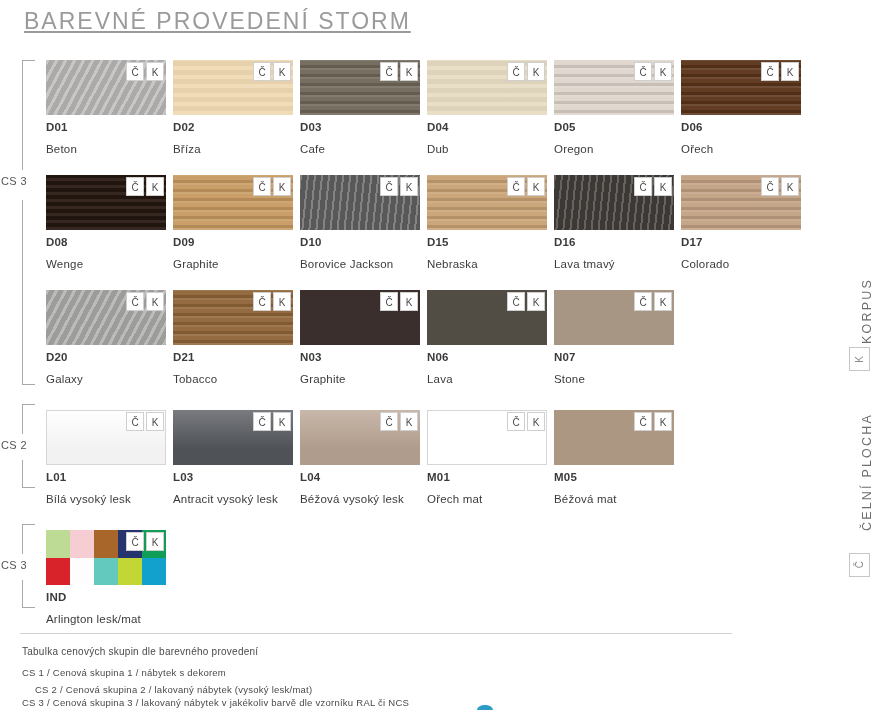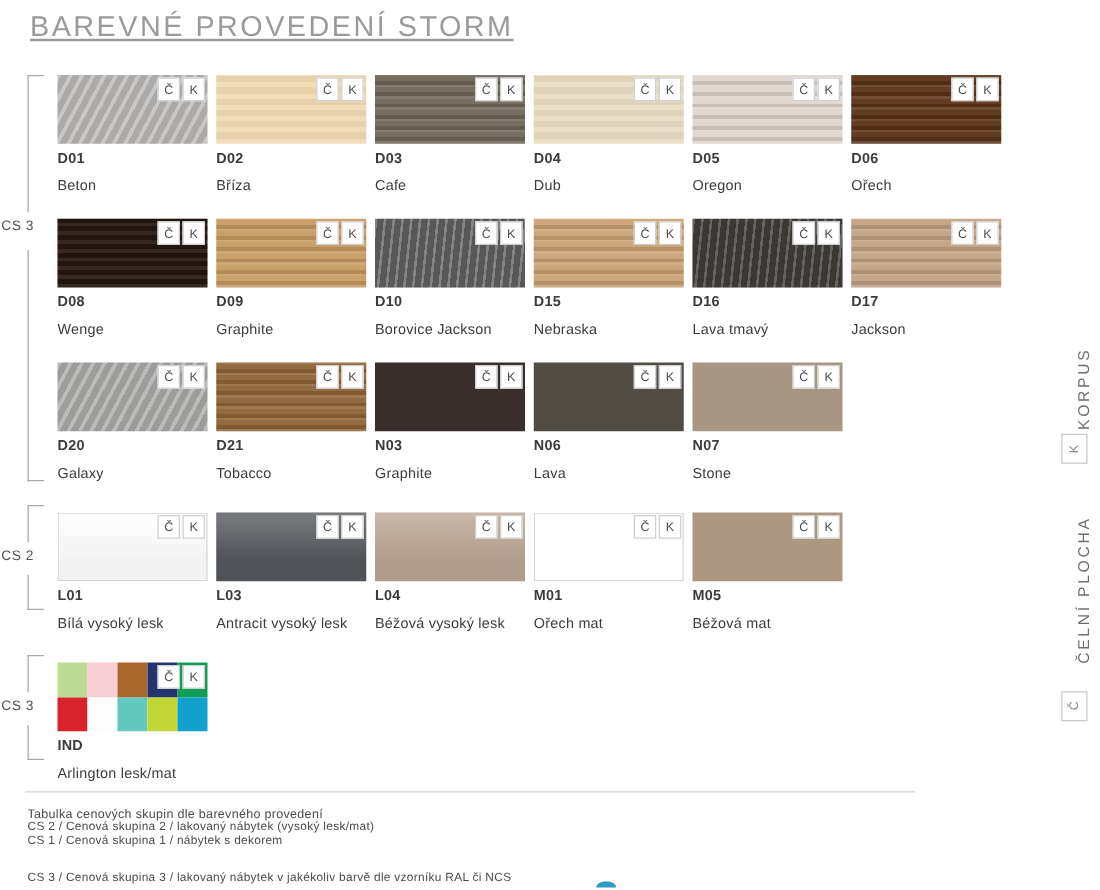--- a/index.html
+++ b/index.html
@@ -145,21 +145,21 @@
   }
   .foot-title{
     position:absolute; left:22px; top:646px;
     font-size:10px; color:#4a4a4a; letter-spacing:.25px;
   }
   .foot-line{
     position:absolute; left:22px;
     font-size:9.5px; color:#4a4a4a; letter-spacing:.25px;
   }
   #footline0{top:667px;}
-  #footline1{top:656px;}
+  #footline1{top:684px;margin-left:13px;}
   #footline2{top:697px;}
 
   #bottom-mark{
     position:absolute;
     left:477px; top:705px;
     width:16px;height:5px;
     border-radius:50% 50% 0 0 / 100% 100% 0 0;
     background:#2e9bc4;
   }
 </style>
@@ -313,21 +313,21 @@
         <div class="name">Lava tmavý</div>
       </div>
       <div class="cell" style="left: 635px;">
         <div class="chip" style="background: repeating-linear-gradient(0deg, rgba(255, 255, 255, 0.13) 0px, rgba(255, 255, 255, 0.13) 2px, rgba(0, 0, 0, 0.1) 2px, rgba(0, 0, 0, 0.1) 5px, rgba(255, 255, 255, 0.05) 5px, rgba(255, 255, 255, 0.05) 9px) rgb(194, 161, 131);">
           <div class="badges">
             <div class="badge">Č</div>
             <div class="badge">K</div>
           </div>
         </div>
         <div class="code">D17</div>
-        <div class="name">Jackson</div>
+        <div class="name">Colorado</div>
       </div>
     </div>
     <div class="row" style="top: 290px;">
       <div class="cell" style="left: 0px;">
         <div class="chip" style="background: repeating-linear-gradient(118deg, rgba(255, 255, 255, 0.22) 0px, rgba(255, 255, 255, 0.22) 3px, rgba(0, 0, 0, 0.07) 3px, rgba(0, 0, 0, 0.07) 8px) rgb(168, 168, 166);">
           <div class="badges">
             <div class="badge">Č</div>
             <div class="badge">K</div>
           </div>
         </div>

